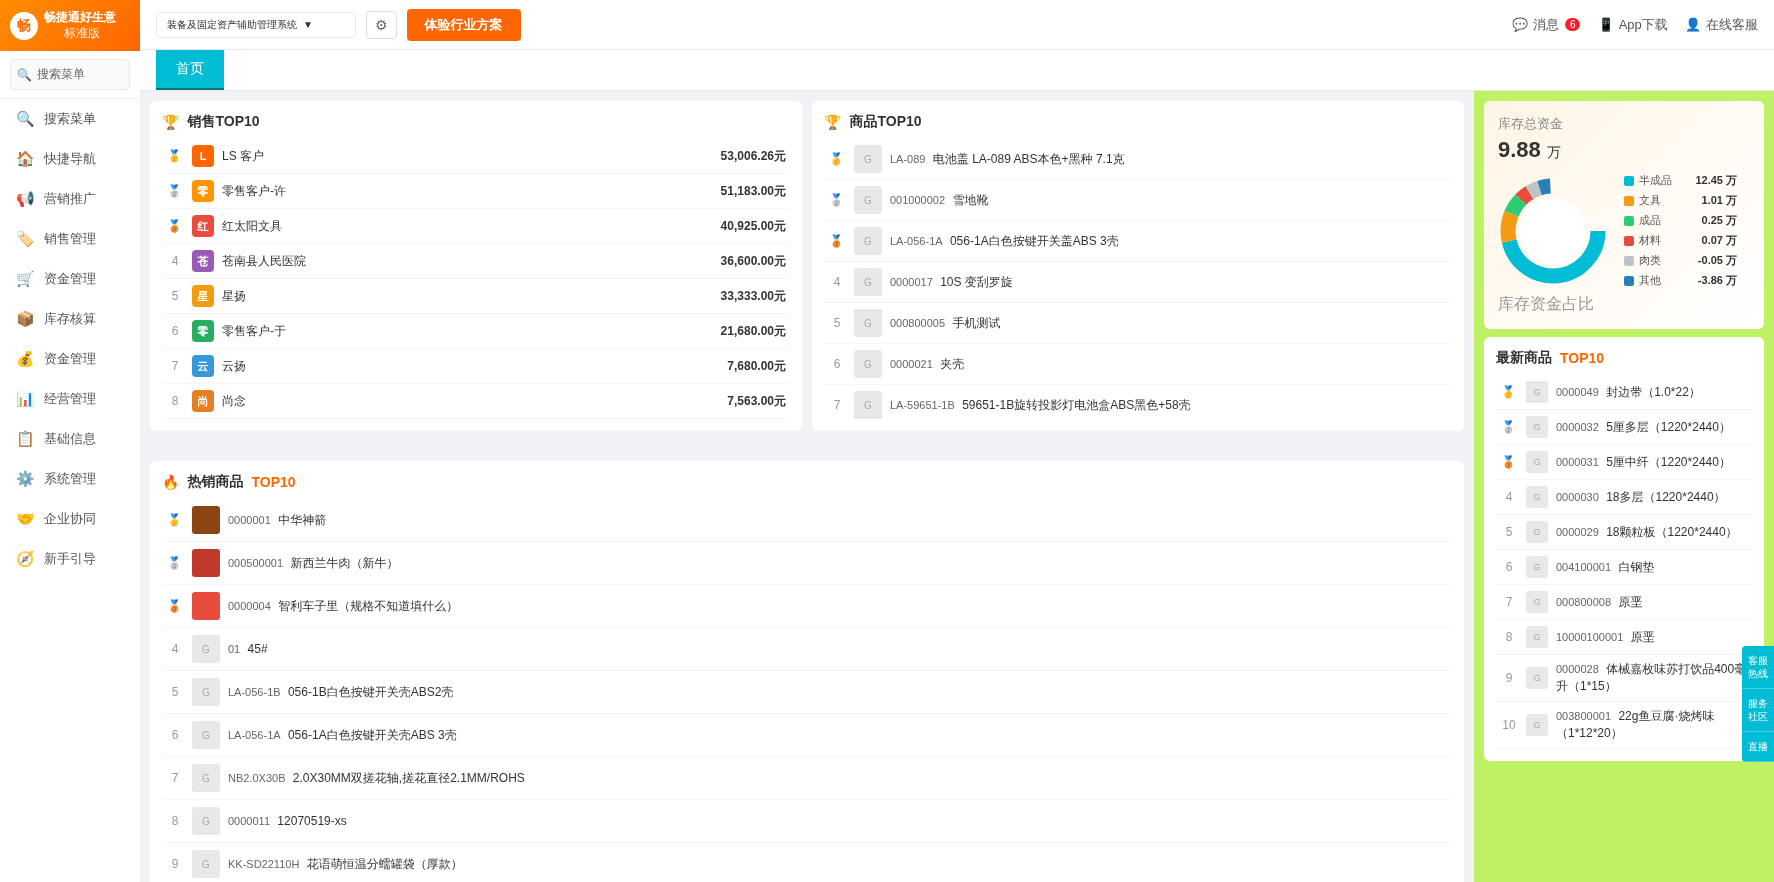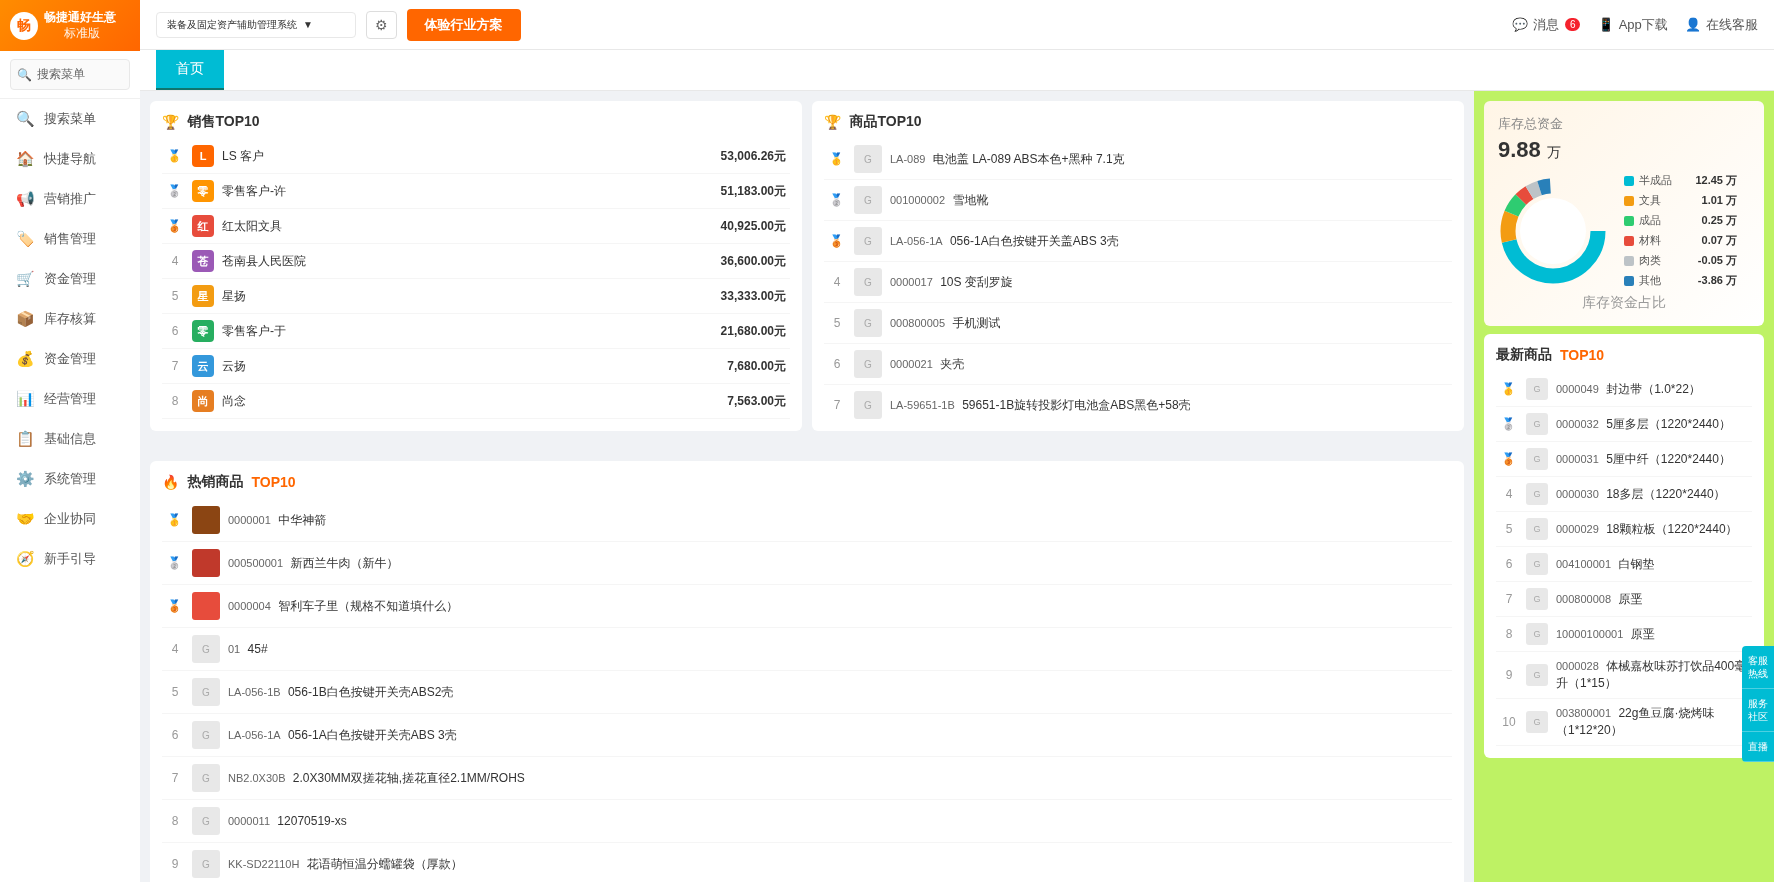--- a/index.html
+++ b/index.html
@@ -199,21 +199,21 @@
     .donut-section {
       display: flex; align-items: center; gap: 16px; margin-top: 10px;
     }
     .donut-svg { flex-shrink: 0; }
     .legend { display: flex; flex-direction: column; gap: 5px; font-size: 11px; }
     .legend-item { display: flex; align-items: center; gap: 5px; }
     .legend-dot { width: 10px; height: 10px; border-radius: 2px; flex-shrink: 0; }
     .legend-label { color: #555; flex: 1; }
     .legend-value { color: #333; font-weight: bold; text-align: right; min-width: 60px; }
 
-    .inventory-subtitle { color: #999; font-size: 14px; margin-top: 6px; text-align: center; }
+    .inventory-subtitle { color: #999; font-size: 16px; margin-top: 6px; text-align: left; }
 
     
     .newest-row {
       display: flex; align-items: center;
       padding: 6px 4px; border-bottom: 1px solid #f5f5f5; gap: 8px;
     }
     .newest-rank { width: 18px; text-align: center; font-size: 12px; color: #999; flex-shrink: 0; }
     .newest-img {
       width: 22px; height: 22px; background: #e8e8e8;
       border-radius: 3px; flex-shrink: 0;

